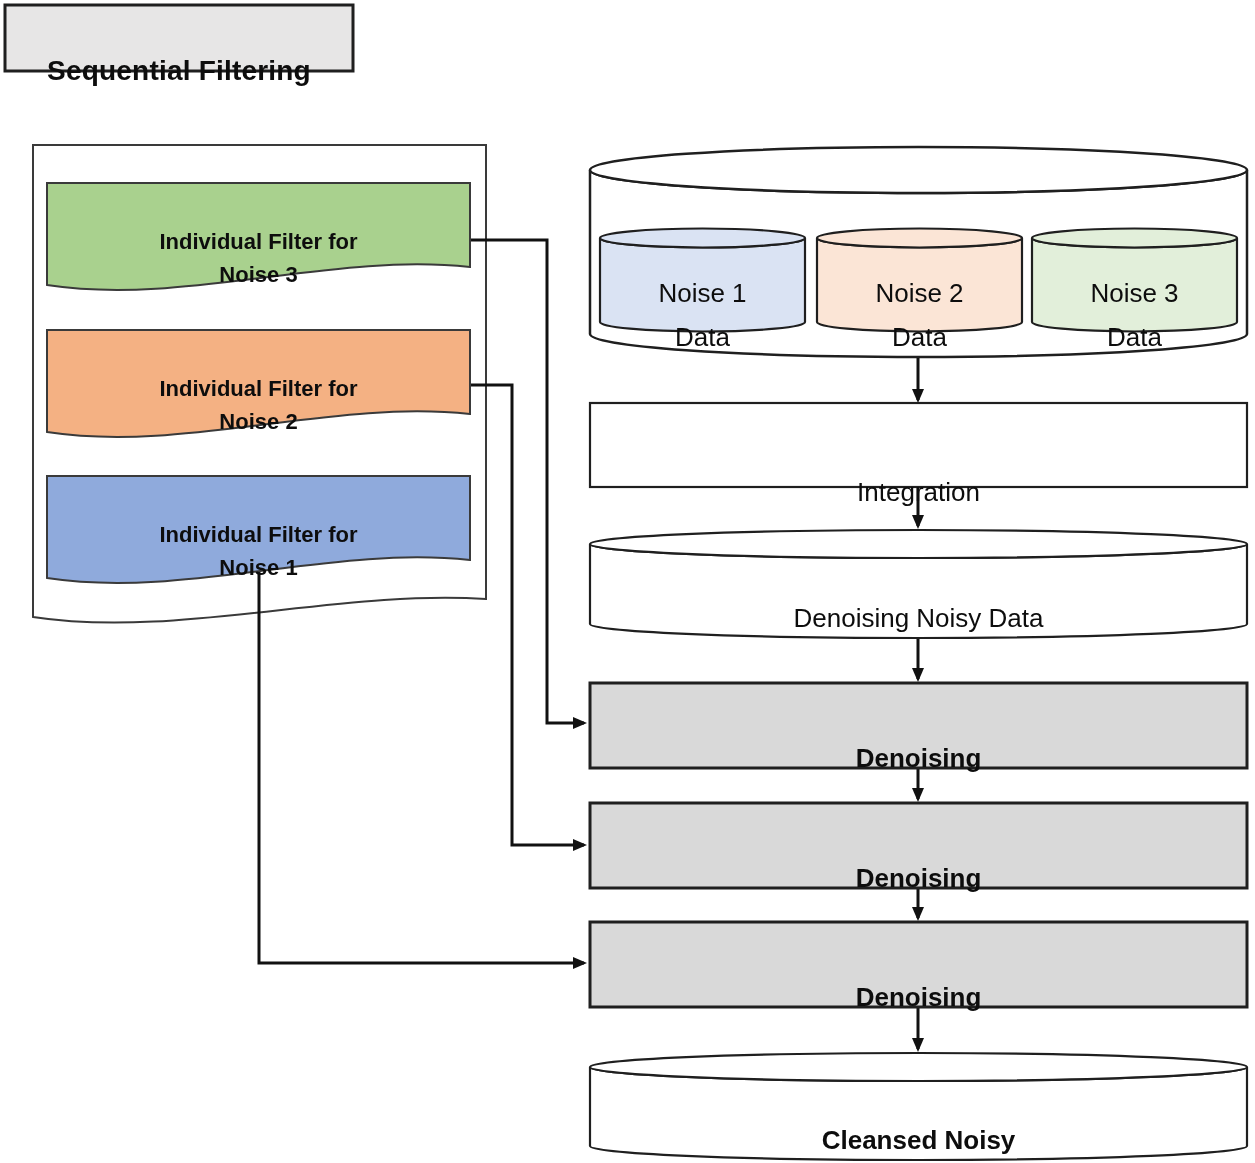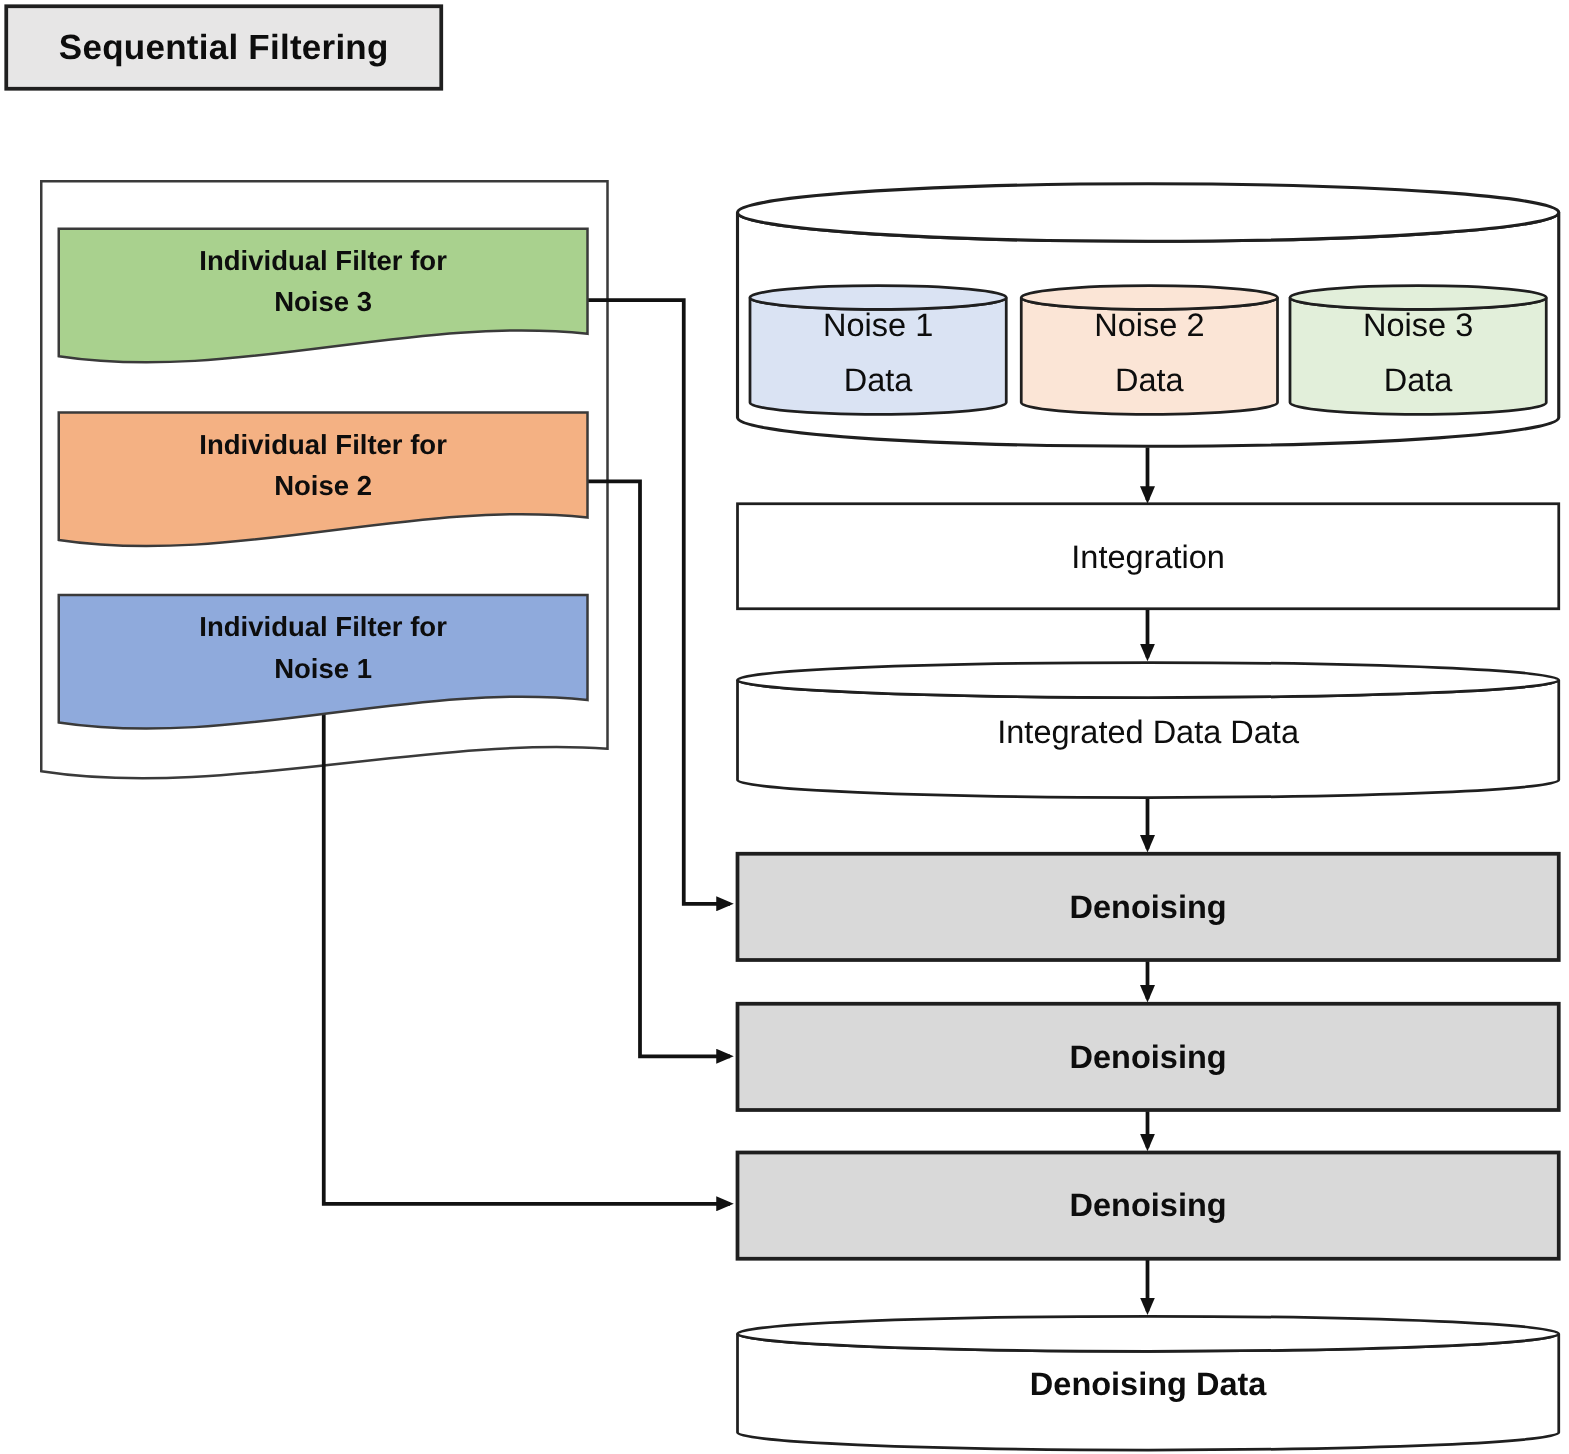--- a/index.html
+++ b/index.html
@@ -3,21 +3,21 @@
 <meta charset="utf-8">
 <style>
   html,body{margin:0;padding:0;background:#ffffff;}
   .canvas{
     position:relative;width:1255px;height:1163px;background:#ffffff;
     font-family:"Liberation Sans",sans-serif;color:#0d0d0d;overflow:hidden;
   }
   .layer{position:absolute;left:0;top:0;width:1255px;height:1163px;}
   .label{
     position:absolute;display:flex;flex-direction:column;align-items:center;
-    justify-content:center;text-align:center;line-height:1.5;
+    justify-content:center;text-align:center;line-height:1.5;margin-top:33px;
   }
   .label span{display:block;}
   .b{font-weight:bold;}
   .fs-title{font-size:28px;letter-spacing:0.2px;}
   .fs-filter{font-size:22px;}
   .fs-node{font-size:26px;}
   .cyl-label{line-height:1.7;}
   svg .outline{stroke:#1f1f1f;}
   svg .soft{stroke:#3a3a3a;}
   svg .conn{stroke:#111111;stroke-width:3;fill:none;}
@@ -101,35 +101,35 @@
   </div>
   <div class="label fs-node cyl-label" style="left:817px;top:237px;width:205px;height:90px;">
     <span>Noise 2</span>
     <span>Data</span>
   </div>
   <div class="label fs-node cyl-label" style="left:1032px;top:237px;width:205px;height:90px;">
     <span>Noise 3</span>
     <span>Data</span>
   </div>
 
-  <div class="label fs-node" style="left:590px;top:403px;width:657px;height:84px;border-radius:29px;">
+  <div class="label fs-node" style="left:590px;top:417px;width:657px;height:84px;border-radius:29px;">
     <span>Integration</span>
   </div>
 
   <div class="label fs-node" style="left:590px;top:538px;width:657px;height:95px;">
-    <span>Integrated Data Data</span>
+    <span>Denoising Noisy Data</span>
   </div>
 
   <div class="label b fs-node" style="left:590px;top:683px;width:657px;height:85px;">
     <span>Denoising</span>
   </div>
   <div class="label b fs-node" style="left:590px;top:803px;width:657px;height:85px;">
     <span>Denoising</span>
   </div>
   <div class="label b fs-node" style="left:590px;top:922px;width:657px;height:85px;">
     <span>Denoising</span>
   </div>
 
   <div class="label b fs-node" style="left:590px;top:1060px;width:657px;height:95px;">
-    <span>Denoising Data</span>
+    <span>Cleansed Noisy</span>
   </div>
 
 </div>
 
 </body></html>

